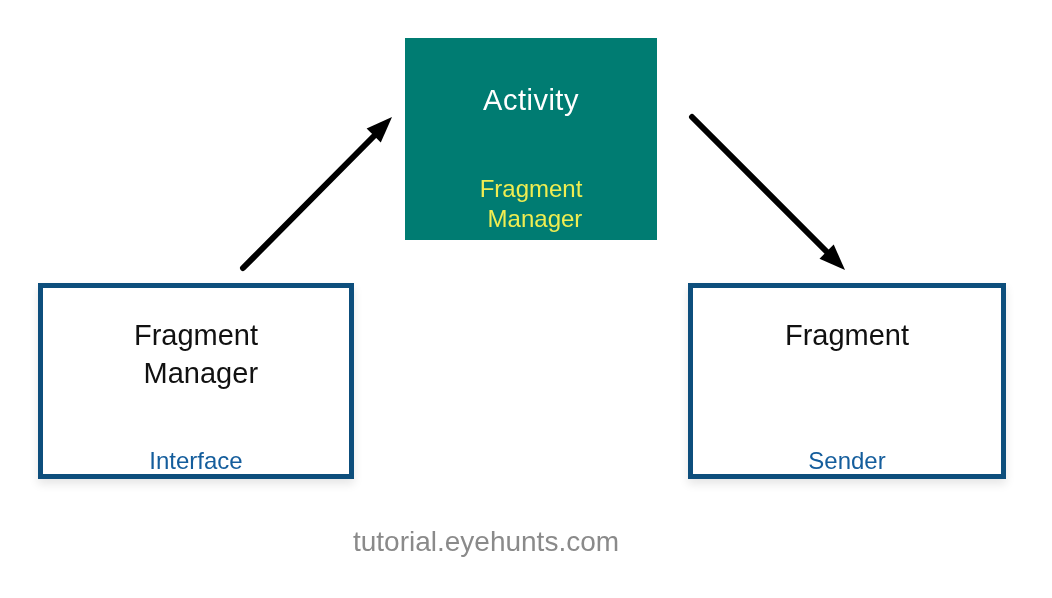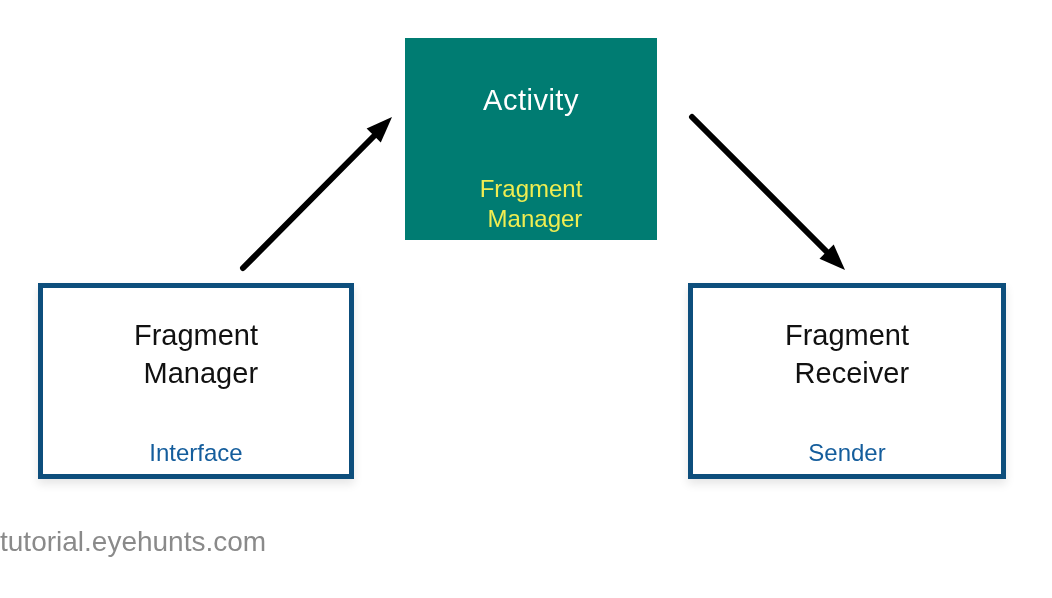--- a/index.html
+++ b/index.html
@@ -69,30 +69,30 @@
     height: 196px;
   }
   .box-title {
     margin-top: 28px;
     font-size: 29px;
     line-height: 38px;
     color: var(--title-black, #111111);
   }
   .box-subtitle {
     margin-top: auto;
-    margin-bottom: 8px;
     font-size: 24px;
     line-height: 26px;
     color: var(--blue-text, #145d9c);
   }
   .caption {
     position: absolute;
     left: 0;
     top: 526px;
     width: 972px;
+    text-align: center;
     font-size: 28px;
     line-height: 32px;
     color: var(--caption-gray, #8a8a8a);
   }
 </style>
 </head>
 <body>
 
 <div class="canvas">
 
@@ -119,20 +119,19 @@
     <div class="box-title">
       <div>Fragment</div>
       <div>Manager</div>
     </div>
     <div class="box-subtitle">Interface</div>
   </div>
 
   <div class="node node-outlined node-receiver">
     <div class="box-title">
       <div>Fragment</div>
-      <div>Receiver</div>
     </div>
     <div class="box-subtitle">Sender</div>
   </div>
 
   <div class="caption">tutorial.eyehunts.com</div>
 
 </div>
 
 </body></html>

